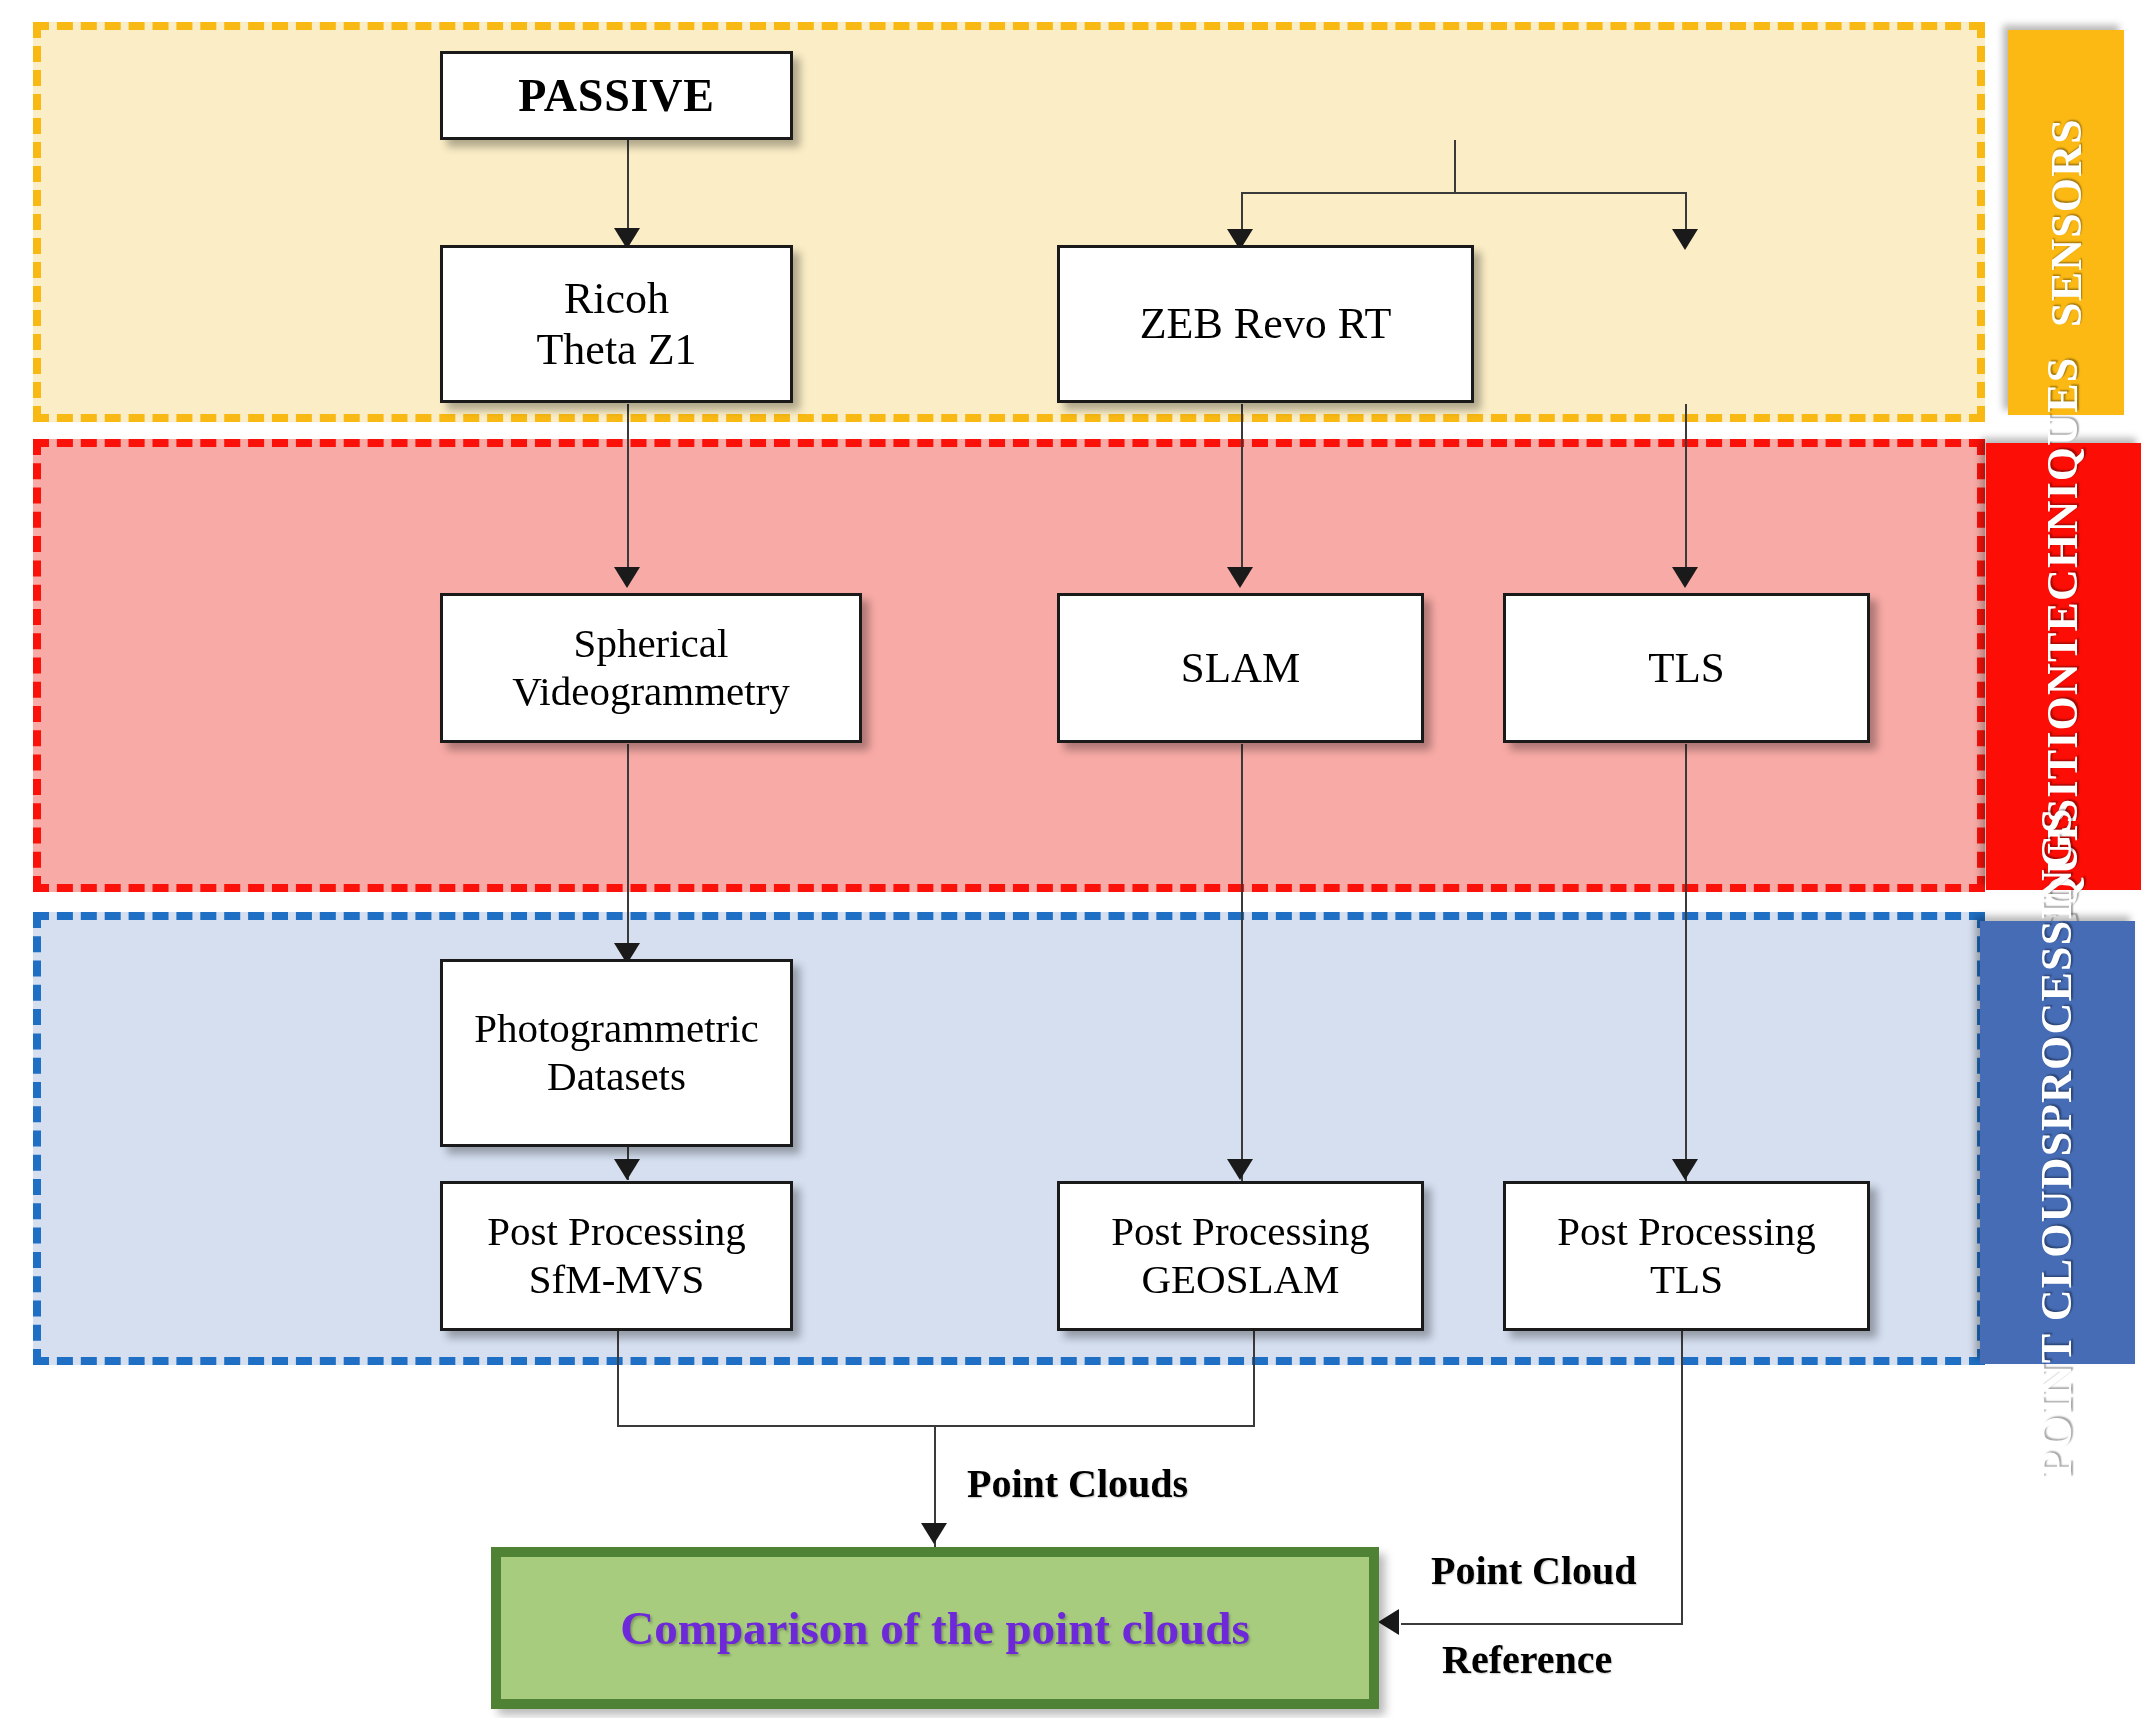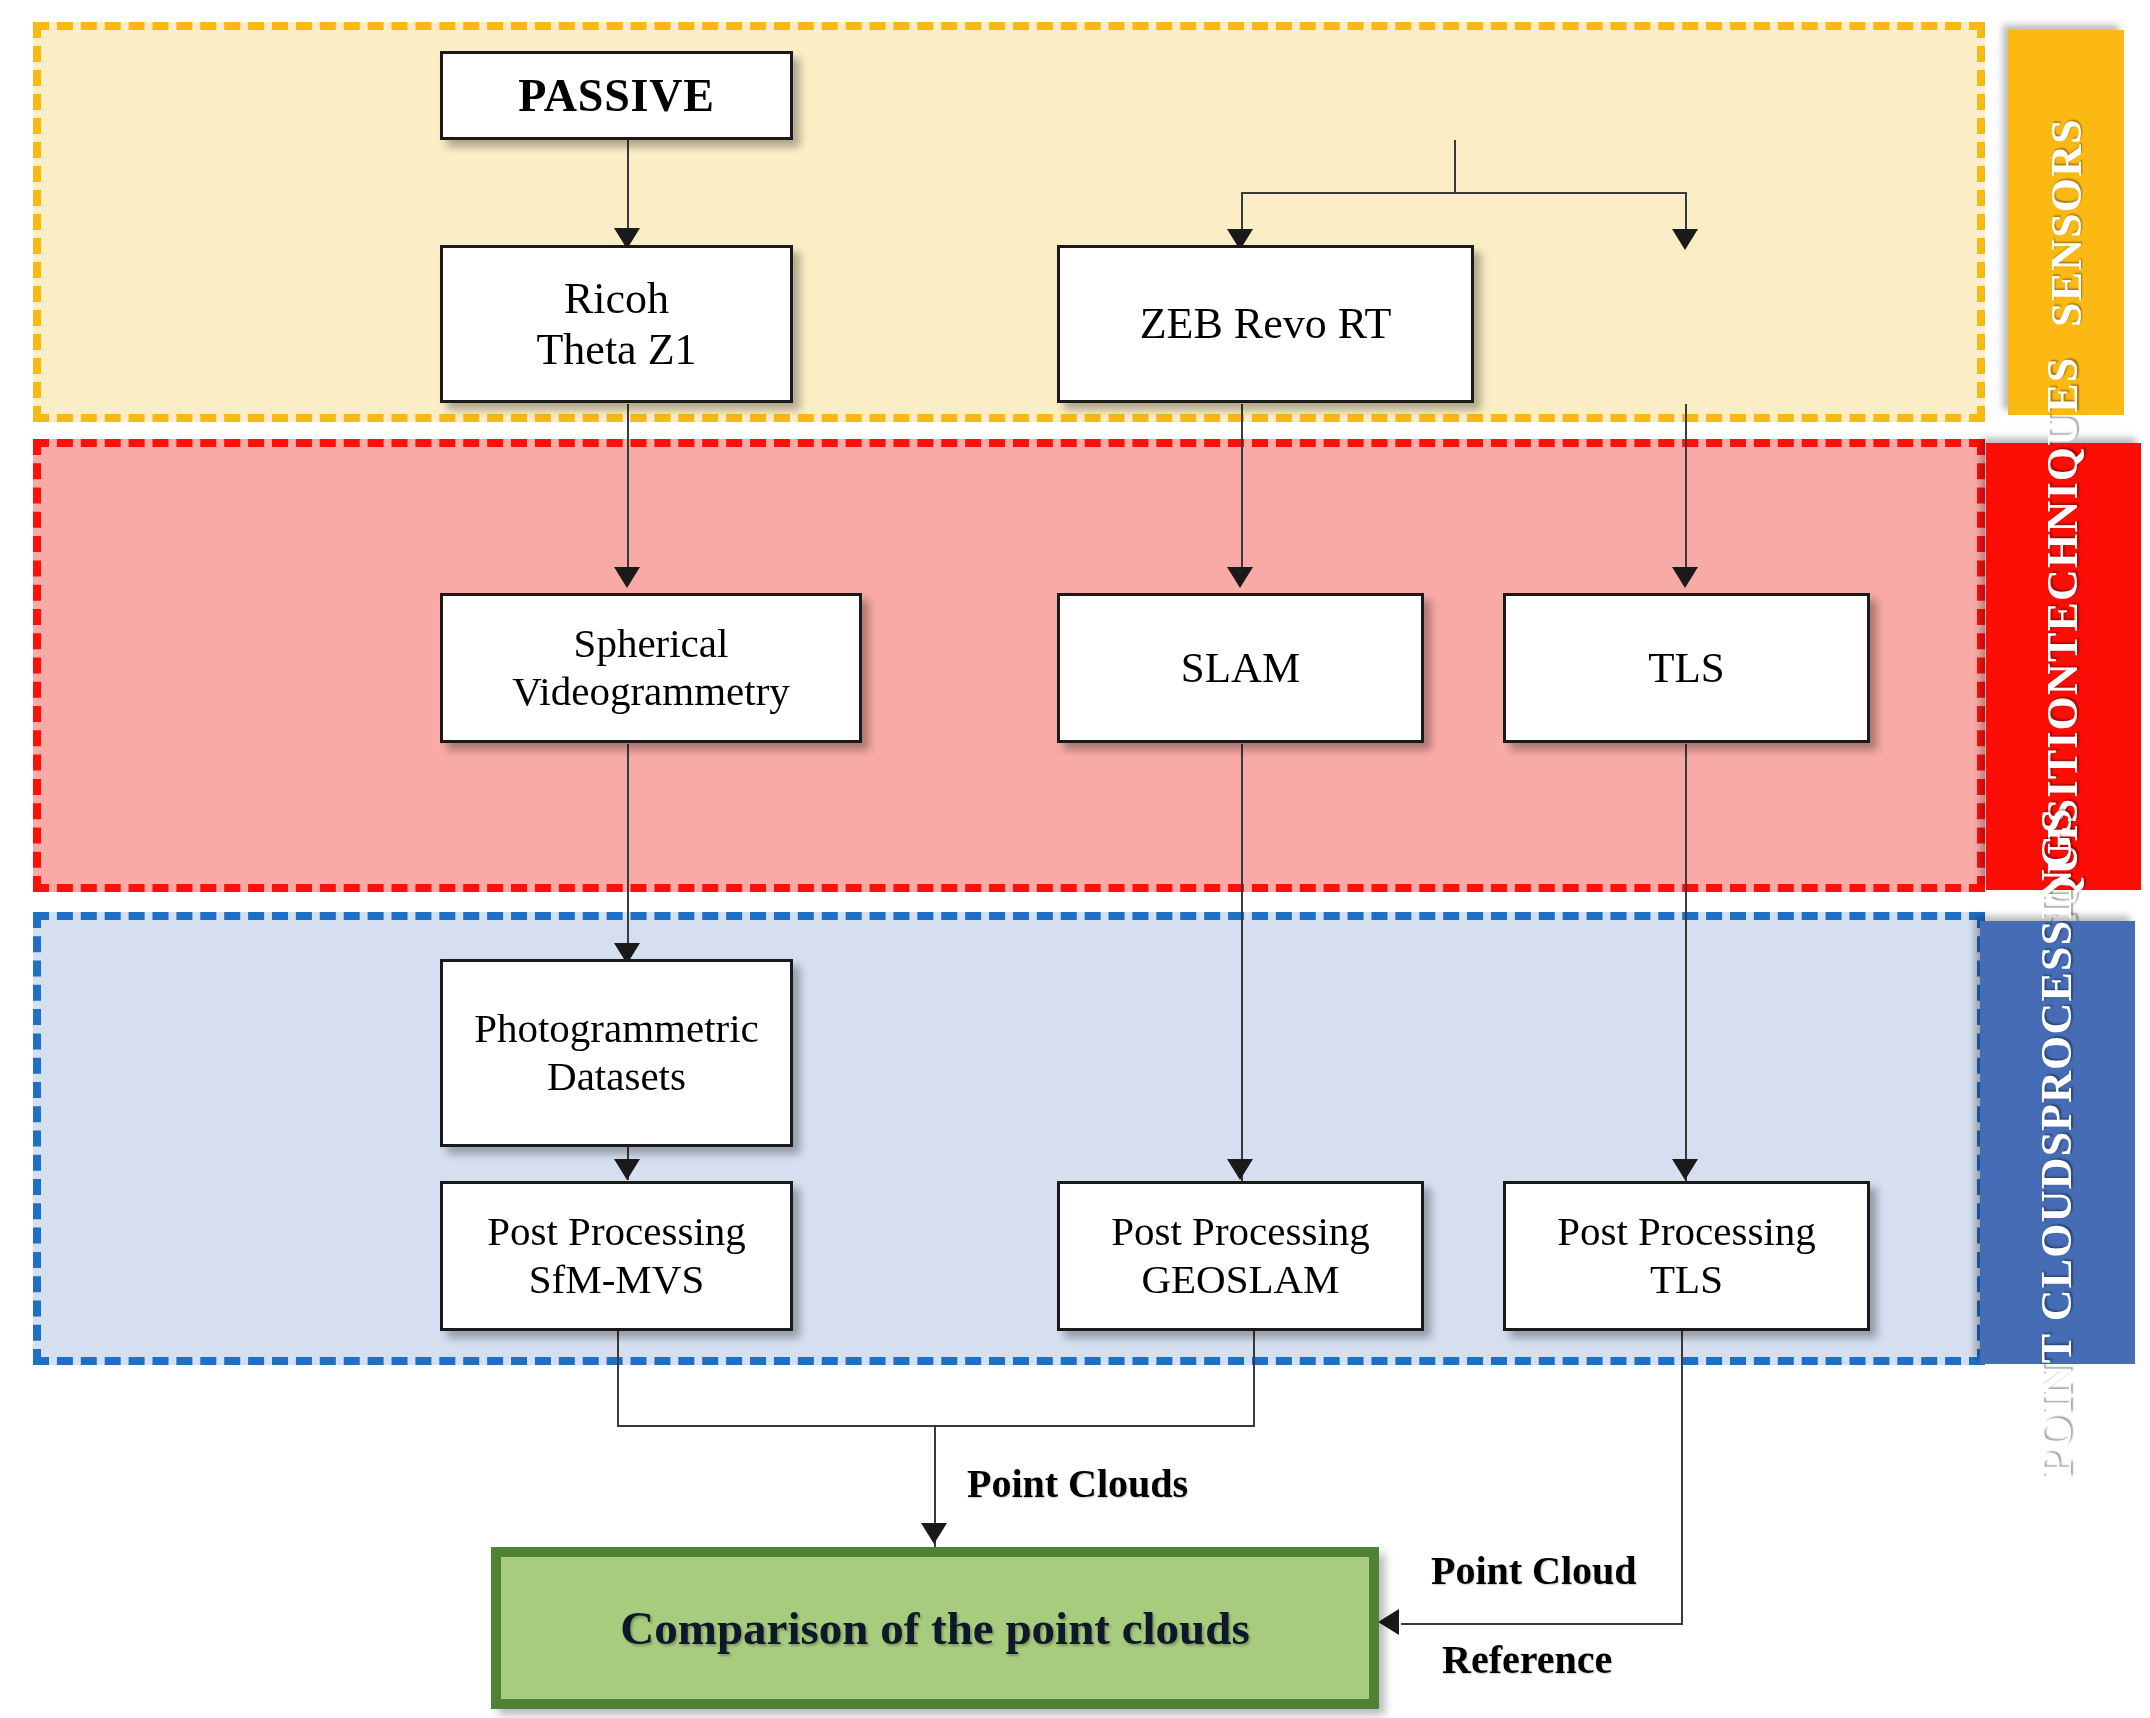--- a/index.html
+++ b/index.html
@@ -94,21 +94,21 @@
   .resultbox {
     position: absolute;
     box-sizing: border-box;
     left: 491px; top: 1547px; width: 888px; height: 162px;
     background: #a7cc7e;
     border: 10.3px solid #4f8234;
     display: flex;
     align-items: center;
     justify-content: center;
     text-align: center;
-    color: #0f172a;
+    color: #6d28d9;
     font-weight: bold;
     font-size: 47px;
     line-height: 1.28;
     box-shadow: 7.1px 7.1px 8.7px rgba(0,0,0,0.28);
     text-shadow: 1.6px 1.6px 2.4px rgba(0,0,0,0.25);
     z-index: 6;
   }
 
   
   .vline {

